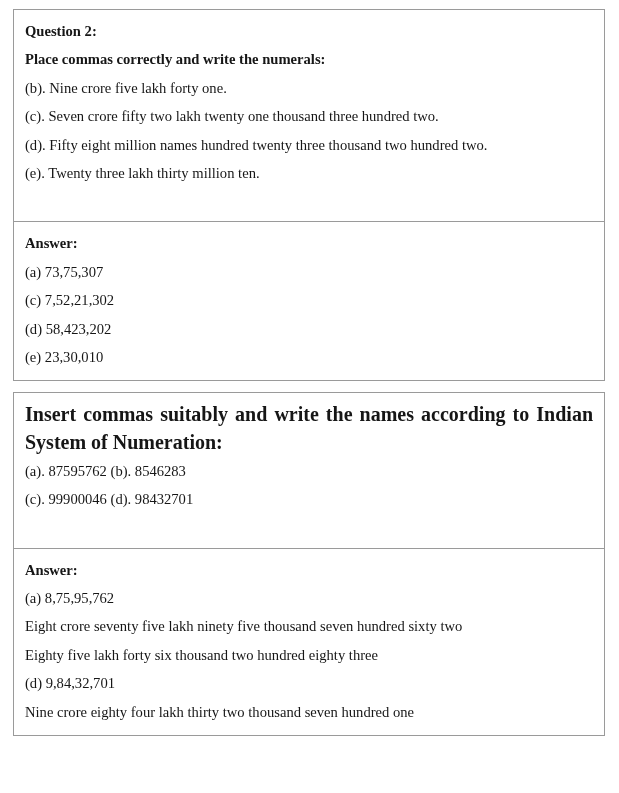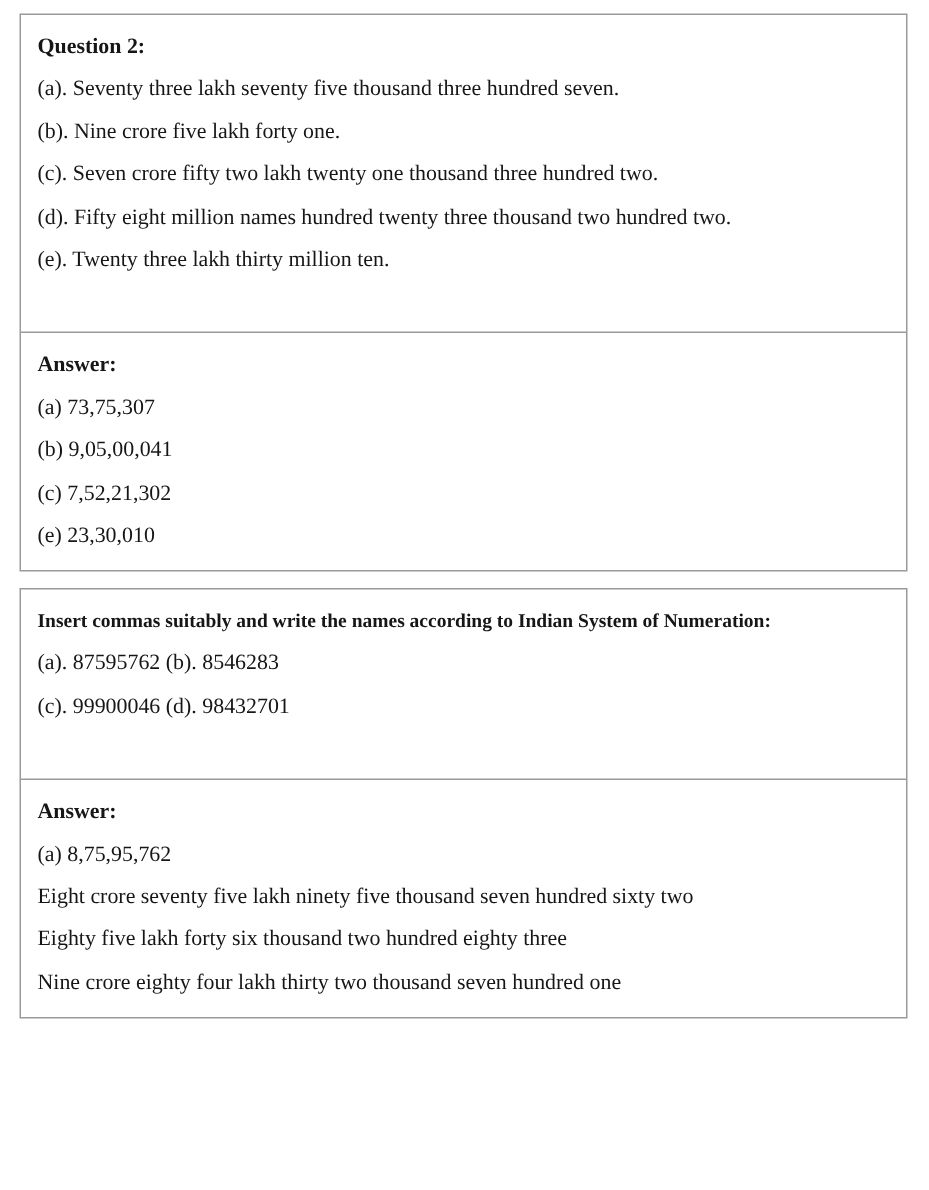--- a/index.html
+++ b/index.html
@@ -43,68 +43,69 @@
     white-space: nowrap;
   }
   .bold {
     font-weight: bold;
   }
   .justified {
     text-align: justify;
     text-align-last: left;
     white-space: normal;
     font-weight: bold;
-    font-size: 13px;
+    font-size: 20px;
     line-height: 28.4px;
   }
   .justified > span.j-inner {
     display: block;
   }
   #box-q2 { top: 9px; }
   #box-q3 { top: 392px; }
 </style>
 </head>
 <body>
 
 <div class="page">
 
   <div class="qbox" id="box-q2">
 
     <div class="section">
       <div class="line bold">Question 2:</div>
-      <div class="line">(a). Seventy three lakh seventy five thousand three hundred seven.</div>
+      <div class="line bold">Place commas correctly and write the numerals:</div>
       <div class="line">(b). Nine crore five lakh forty one.</div>
       <div class="line">(c). Seven crore fifty two lakh twenty one thousand three hundred two.</div>
       <div class="line">(d). Fifty eight million names hundred twenty three thousand two hundred two.</div>
       <div class="line">(e). Twenty three lakh thirty million ten.</div>
     </div>
 
     <div class="section">
       <div class="line bold">Answer:</div>
       <div class="line">(a) 73,75,307</div>
-      <div class="line">(b) 9,05,00,041</div>
       <div class="line">(c) 7,52,21,302</div>
+      <div class="line">(d) 58,423,202</div>
       <div class="line">(e) 23,30,010</div>
     </div>
 
   </div>
 
   <div class="qbox" id="box-q3">
 
     <div class="section">
       <div class="justified">
           <span class="j-inner">Insert commas suitably and write the names according to Indian System of Numeration:</span>
         </div>
       <div class="line">(a). 87595762 (b). 8546283</div>
       <div class="line">(c). 99900046 (d). 98432701</div>
     </div>
 
     <div class="section">
       <div class="line bold">Answer:</div>
       <div class="line">(a) 8,75,95,762</div>
       <div class="line">Eight crore seventy five lakh ninety five thousand seven hundred sixty two</div>
       <div class="line">Eighty five lakh forty six thousand two hundred eighty three</div>
+      <div class="line">(d) 9,84,32,701</div>
       <div class="line">Nine crore eighty four lakh thirty two thousand seven hundred one</div>
     </div>
 
   </div>
 
 </div>
 
 </body></html>

